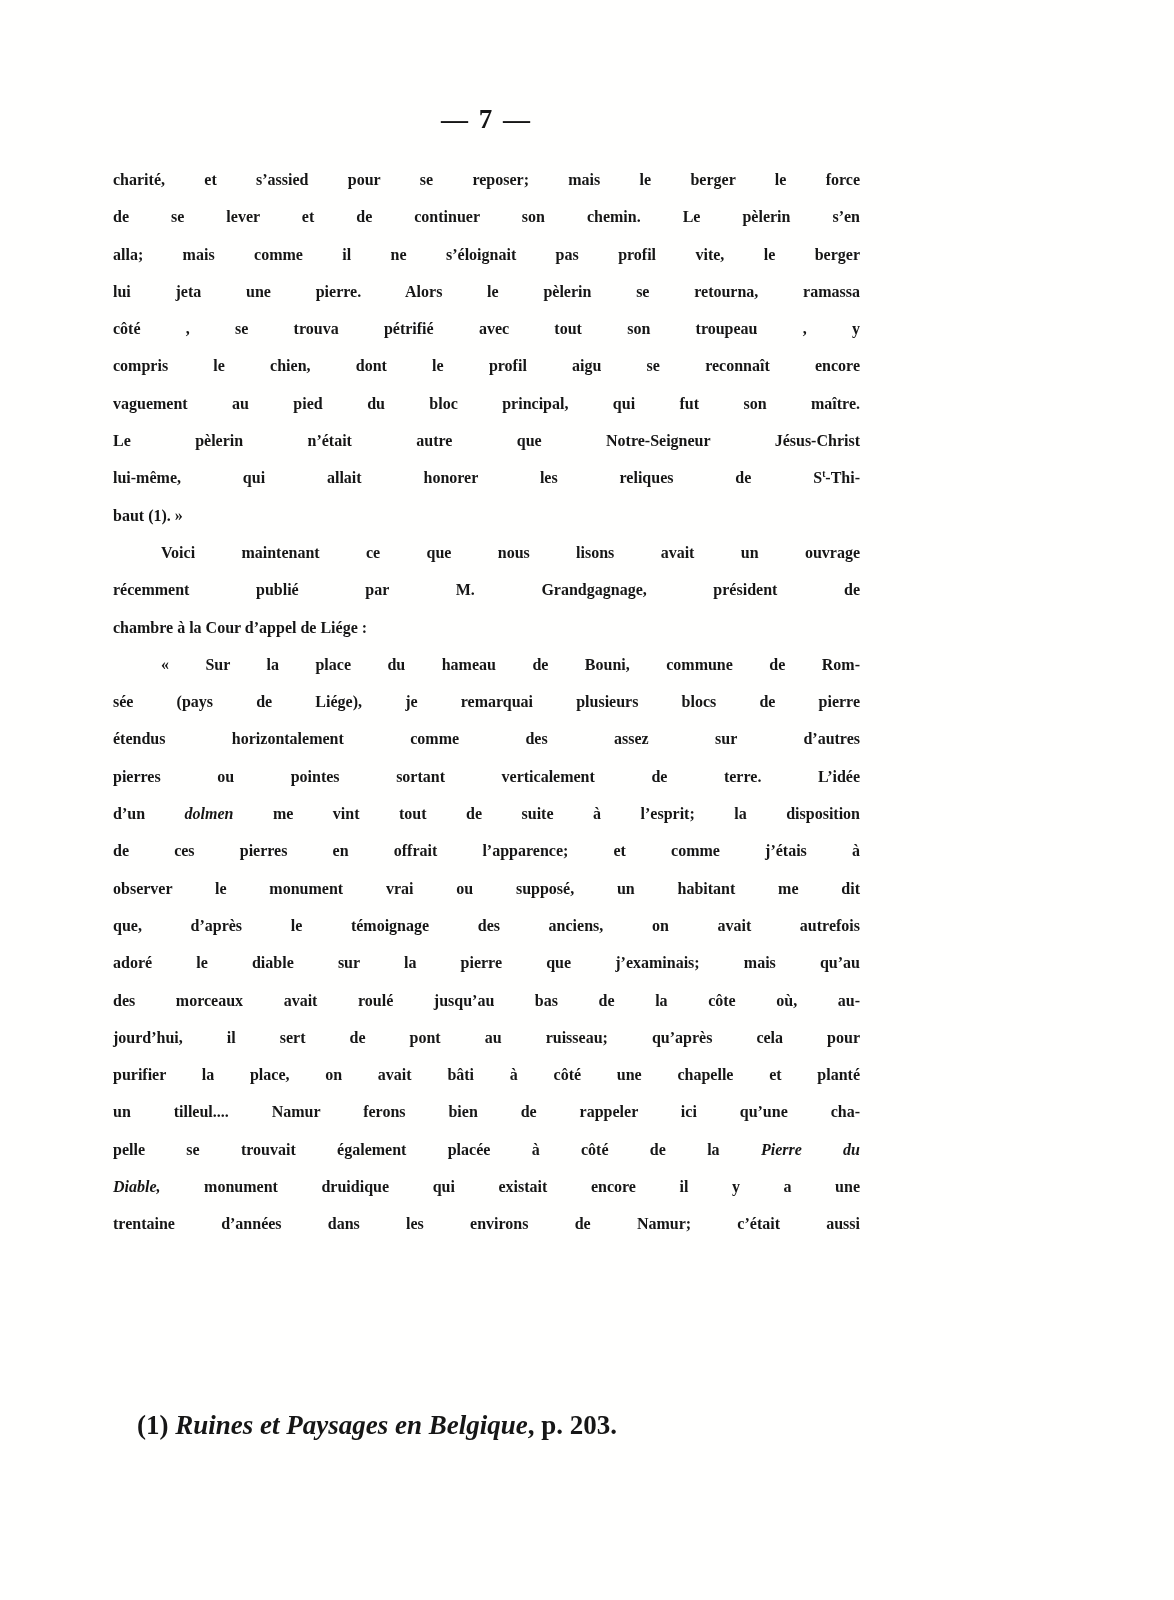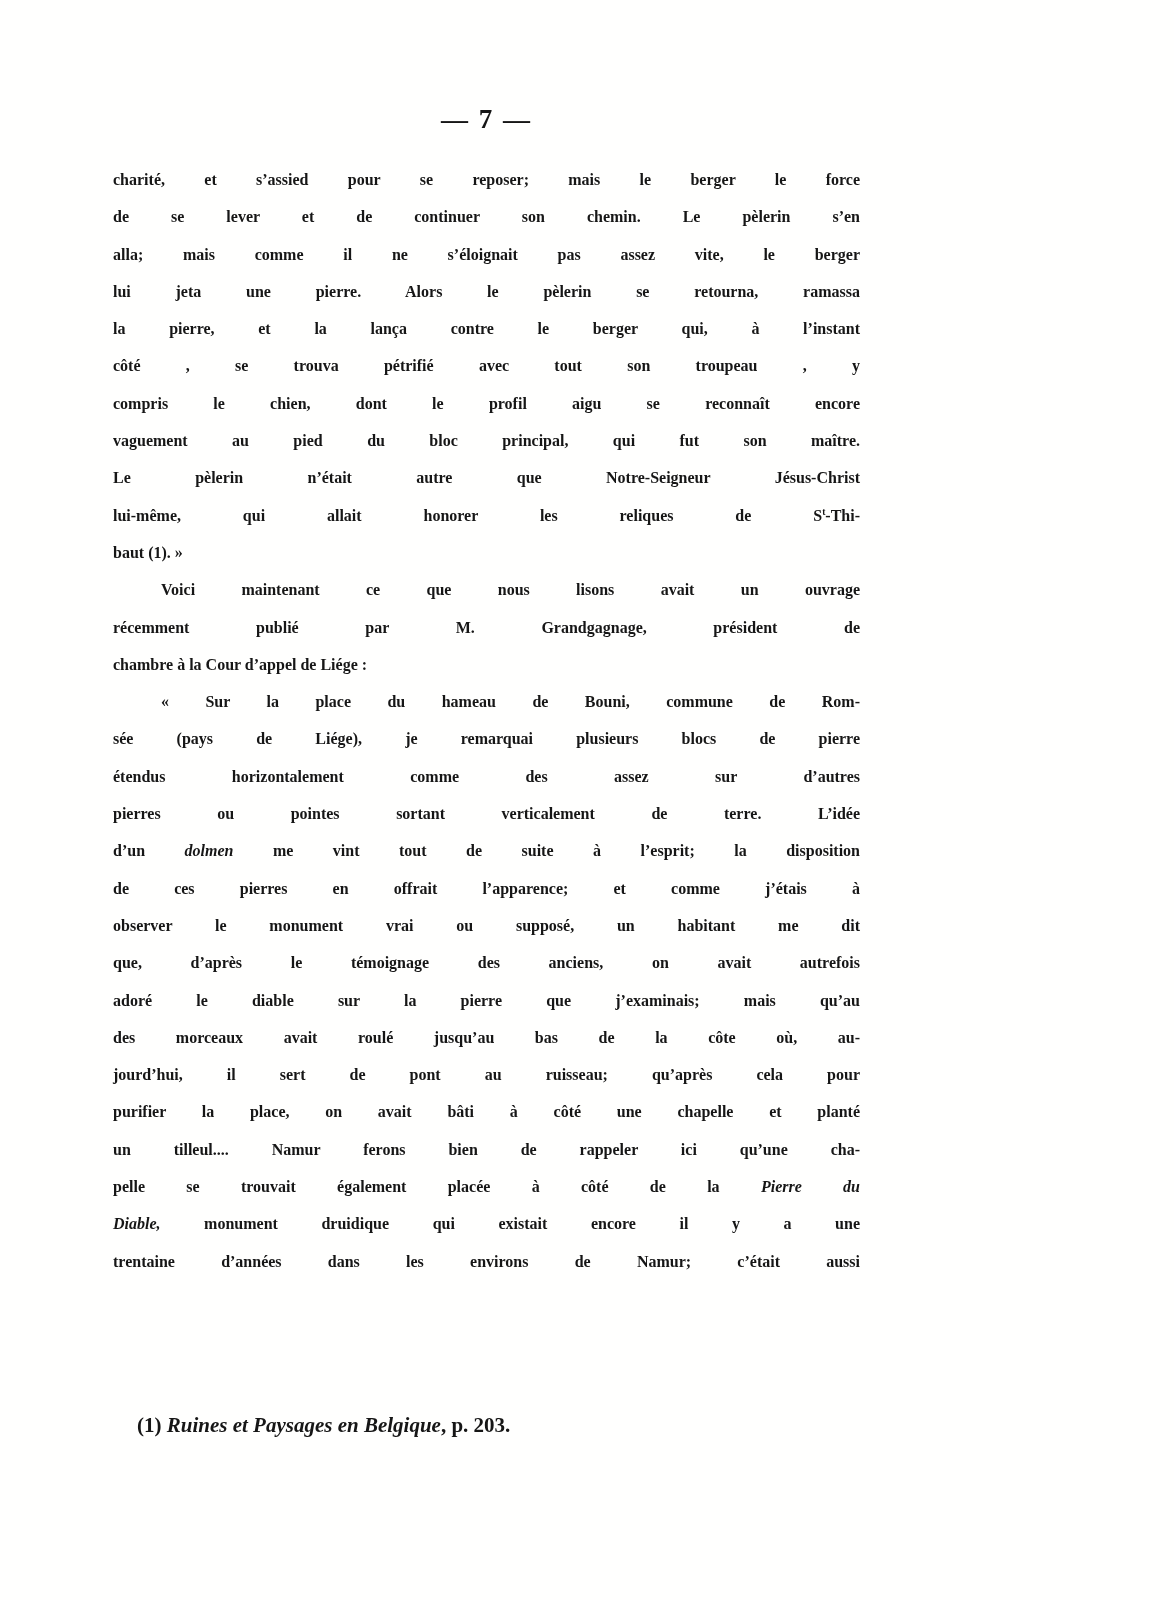--- a/index.html
+++ b/index.html
@@ -51,37 +51,36 @@
   }
   sup {
     font-size: 0.6em;
     line-height: 0;
   }
   .footnote {
     position: absolute;
     top: 1412px;
     left: 137px;
     width: 723px;
-    font-size: 21px;
+    font-size: 27px;
     font-weight: bold;
     line-height: 27px;
   }
 </style>
 </head>
 <body>
 
 <div class="page">
   <div class="page-header">— 7 —</div>
 
   <div class="text-block">
       <div class="line"><span>charité, et s’assied pour se reposer; mais le berger le force</span></div>
       <div class="line"><span>de se lever et de continuer son chemin. Le pèlerin s’en</span></div>
-      <div class="line"><span>alla; mais comme il ne s’éloignait pas assez vite, le berger</span></div>
+      <div class="line"><span>alla; mais comme il ne s’éloignait pas profil vite, le berger</span></div>
       <div class="line"><span>lui jeta une pierre. Alors le pèlerin se retourna, ramassa</span></div>
-      <div class="line"><span>la pierre, et la lança contre le berger qui, à l’instant</span></div>
       <div class="line"><span>côté , se trouva pétrifié avec tout son troupeau , y</span></div>
       <div class="line"><span>compris le chien, dont le profil aigu se reconnaît encore</span></div>
       <div class="line"><span>vaguement au pied du bloc principal, qui fut son maître.</span></div>
       <div class="line"><span>Le pèlerin n’était autre que Notre-Seigneur Jésus-Christ</span></div>
       <div class="line"><span>lui-même, qui allait honorer les reliques de S</span><sup>t</sup><span>-Thi-</span></div>
       <div class="line pend"><span>baut (1). »</span></div>
       <div class="line indent"><span>Voici maintenant ce que nous lisons avait un ouvrage</span></div>
       <div class="line"><span>récemment publié par M. Grandgagnage, président de</span></div>
       <div class="line pend"><span>chambre à la Cour d’appel de Liége :</span></div>
       <div class="line indent"><span>« Sur la place du hameau de Bouni, commune de Rom-</span></div>

